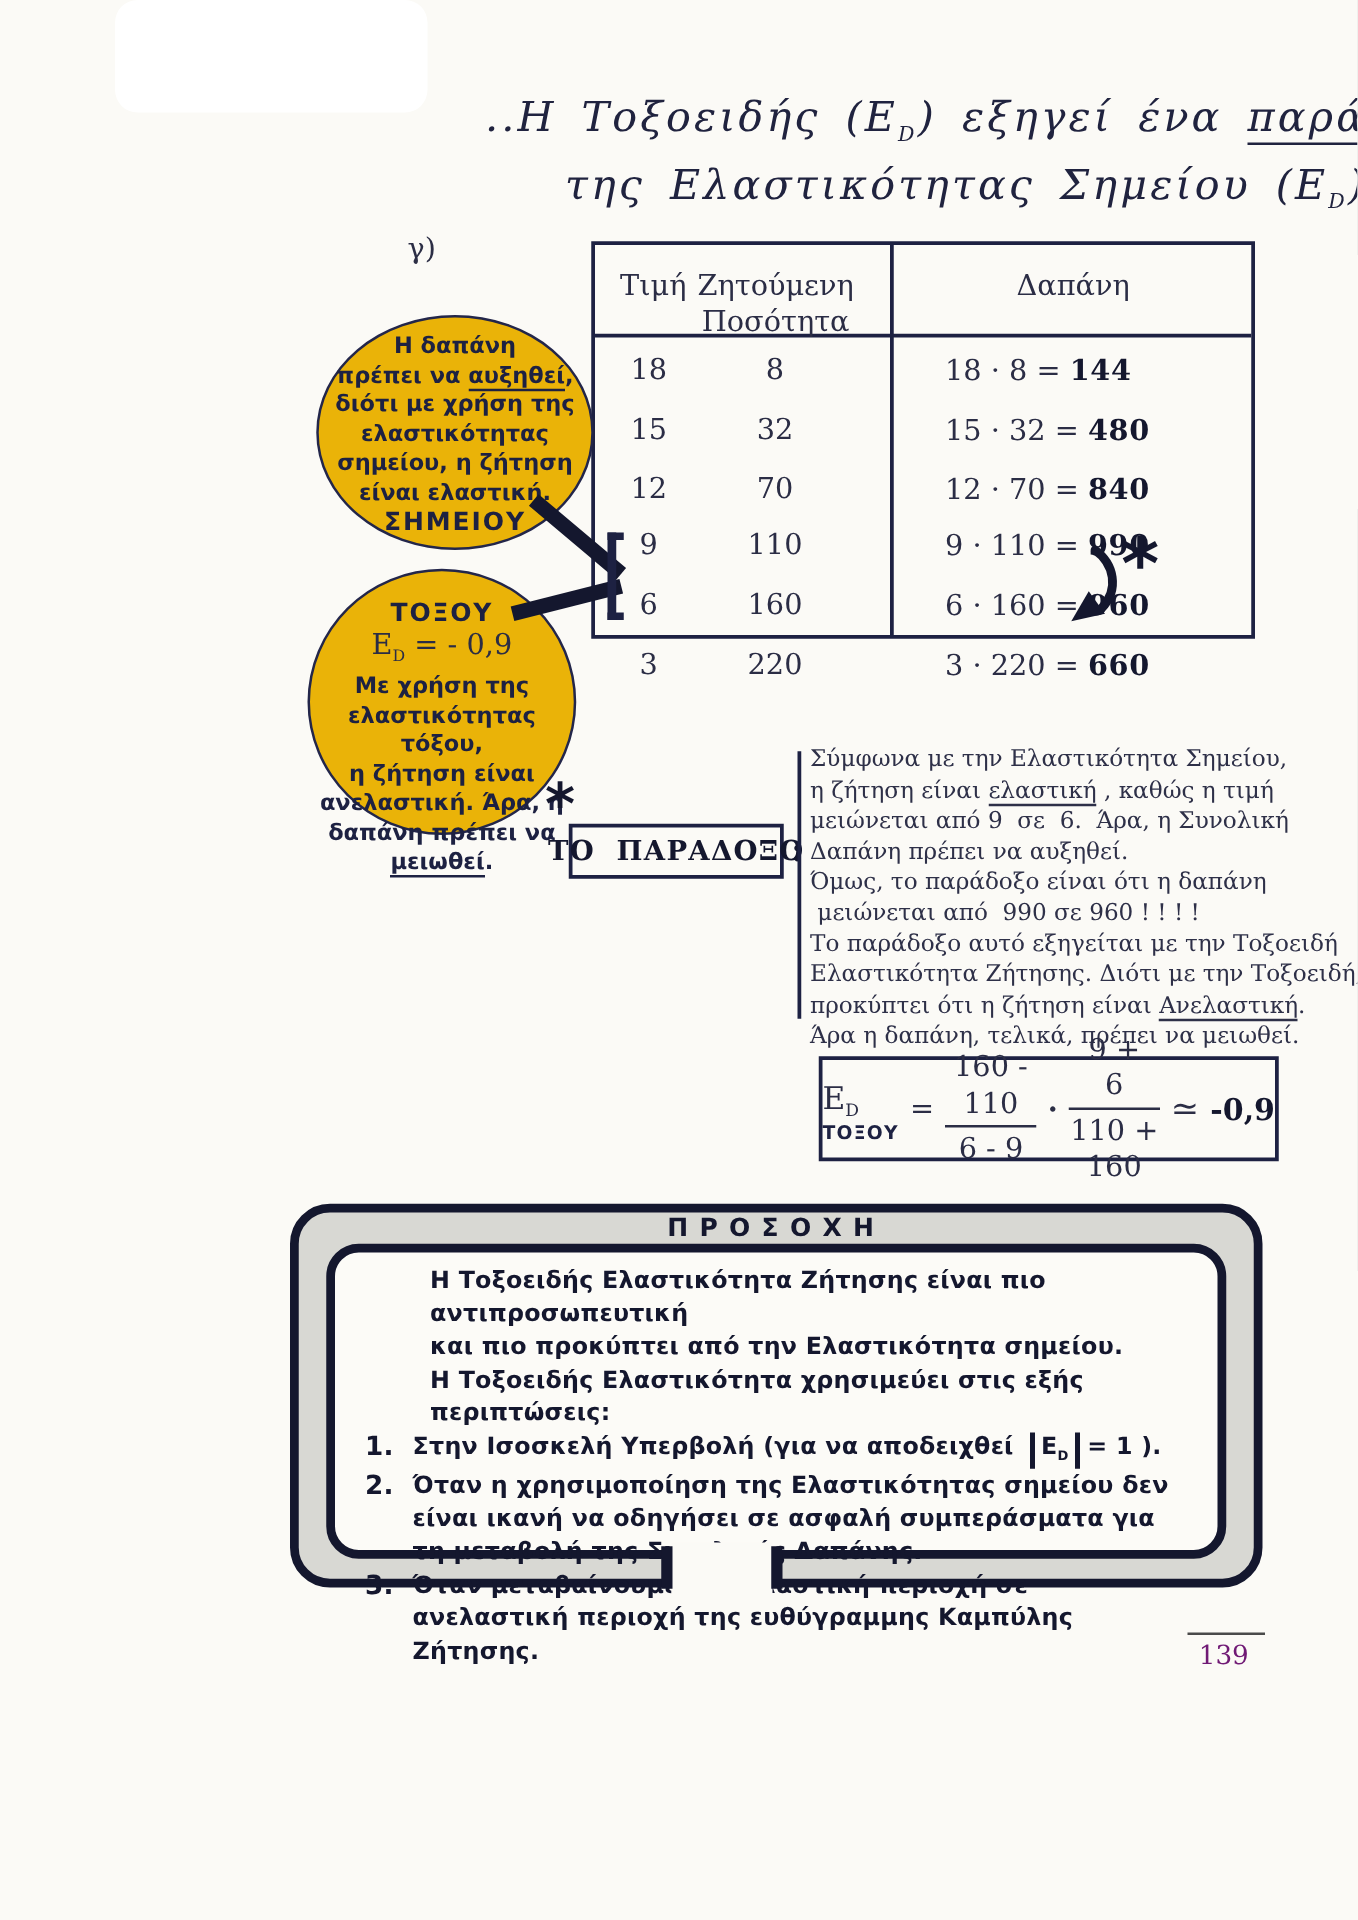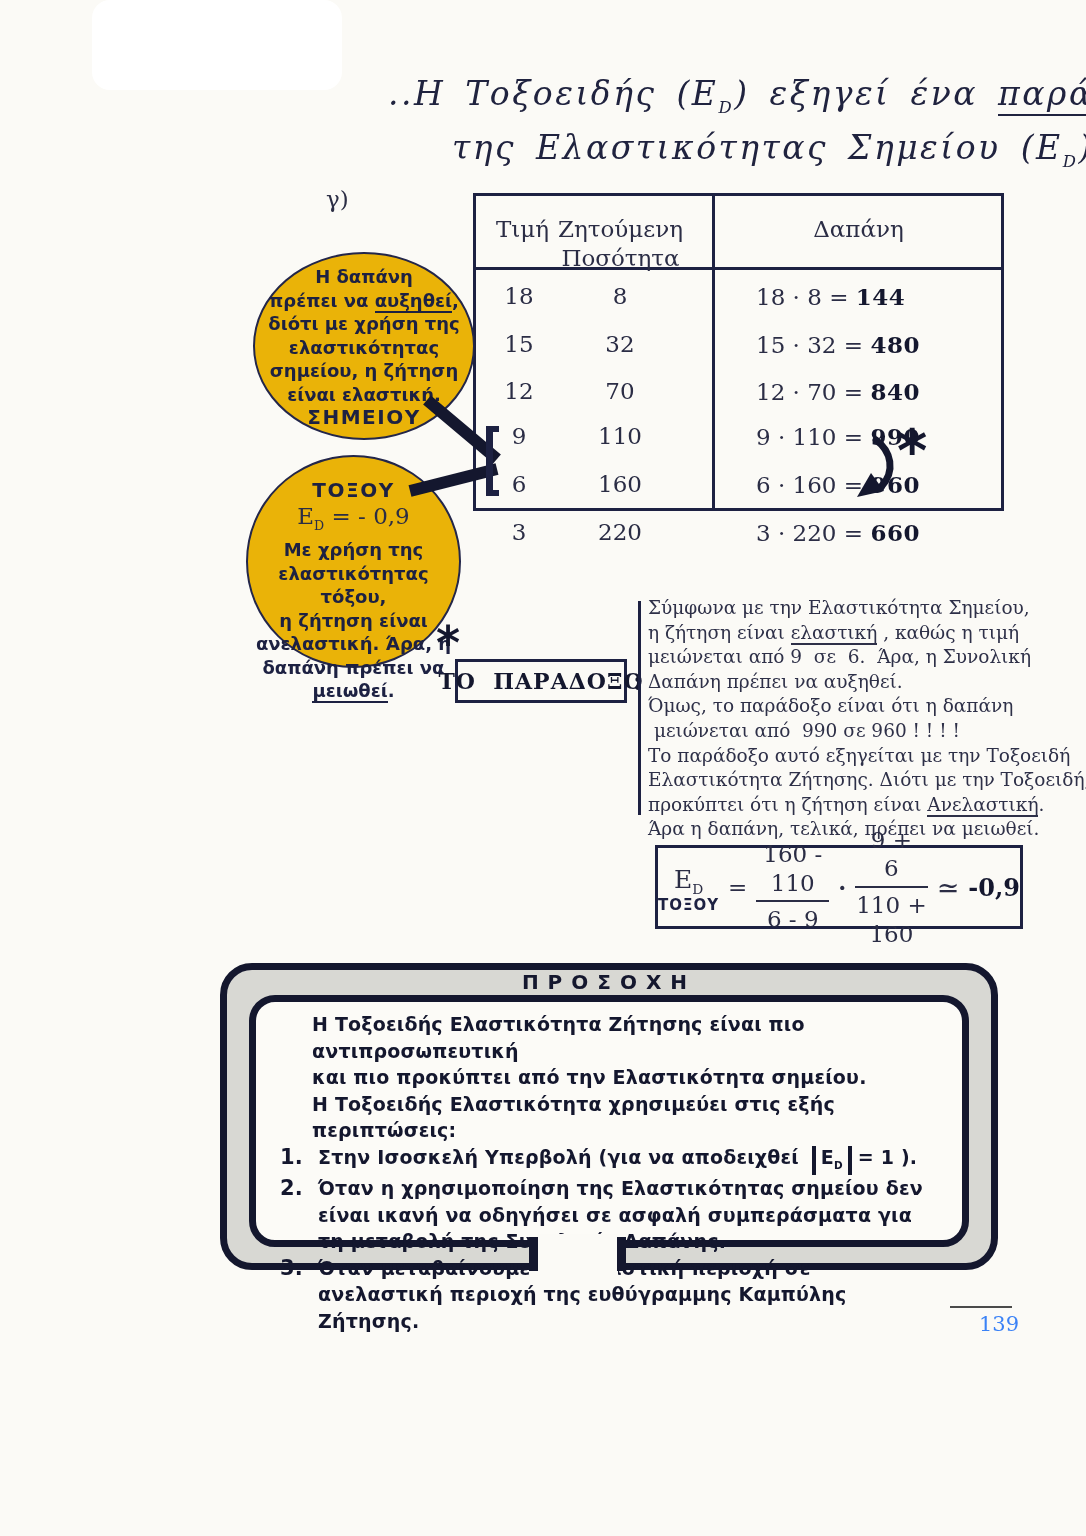--- a/index.html
+++ b/index.html
@@ -76,54 +76,54 @@
   
   .para-rule { left:638px; top:601px; width:2.5px; height:214px; background:#1d2142; }
   .para { left:648px; top:596px; font-size:18.5px; line-height:24.6px; color:#2e3048; }
   .para div { white-space:pre; }
   .para .u { border-bottom:2px solid #2e3048; }
 
   
   .formula-box { left:655px; top:845px; width:368px; height:84px; border:3px solid #1d2142;
     display:flex; align-items:center; justify-content:center; gap:9px;
     font-size:23px; color:#2b2d45; }
-  .flhs { text-align:center; line-height:1; margin-top:6px;}
+  .flhs { line-height:1; margin-top:6px;}
   .flhs .fe { font-size:25px; }
   .flhs .fe sub { font-size:0.55em; }
   .flhs .flab { font-family:"DejaVu Sans", sans-serif; font-weight:bold; font-size:15px; letter-spacing:1px; color:#1d2142; margin-top:2px;}
   .frac { text-align:center; line-height:1.25; }
   .frac .num { padding:0 6px 3px 6px; border-bottom:2px solid #2b2d45; }
   .frac .den { padding-top:3px; }
   .fmult { font-weight:bold; }
   .fapprox { font-size:27px; }
   .fresult { font-weight:bold; font-size:24px; color:#14172e; }
 
   
-  .att-outer { left:220px; top:963px; width:778px; height:307px;
+  .att-outer { left:232px; top:963px; width:778px; height:307px;
     border:7px solid #14172e; border-radius:32px; background:#d8d8d3; z-index:2;padding-left:21px;}
   .att-title { position:absolute; left:0; right:0; top:0px; text-align:center;
     font-family:"DejaVu Sans", sans-serif; font-weight:bold; font-size:20px; letter-spacing:9px; color:#14172e; }
   .att-inner { position:absolute; left:22px; right:22px; top:25px; height:252px;
     border:7px solid #14172e; border-radius:26px; background:#fcfbf7; padding:9px 26px 0 12px; }
   .att-line { font-family:"DejaVu Sans", sans-serif; font-weight:bold; font-size:19px;
-    line-height:26.5px; color:#14172e; letter-spacing:0.2px; margin-left:44px; }
+    line-height:26.5px; color:#14172e; letter-spacing:0.2px; margin-left:64px; }
   .att-item { position:relative; padding-left:50px; font-family:"DejaVu Sans", sans-serif;
     font-weight:bold; font-size:19px; line-height:26.5px; color:#14172e; letter-spacing:0.2px; }
   .att-num { position:absolute; left:12px; top:0; font-size:21px; }
   .abs-val { display:inline-block; border-left:4px solid #14172e; border-right:4px solid #14172e;
     padding:1px 5px; margin:0 6px; line-height:20px; }
   .abs-val sub { font-size:0.55em; }
   
   .att-eraser { left:537px; top:1234px; width:81px; height:42px; background:#fbfaf6; z-index:3; }
   .att-capL { left:529px; top:1237px; width:9px; height:34px; background:#14172e; z-index:3; }
   .att-capR { left:617px; top:1237px; width:9px; height:34px; background:#14172e; z-index:3; }
 
   
   .footer-rule { left:950px; top:1306px; width:62px; height:2px; background:#4a4a4a; }
-  .footer-num { left:964px; top:1312px; width:70px; text-align:center; font-size:21px; color:#3b82f6; }
+  .footer-num { left:944px; top:1312px; width:70px; text-align:center; font-size:21px; color:#701a75; }
 
   svg.overlay { position:absolute; left:0; top:0; z-index:5; pointer-events:none; }
   [data-interactable="false"] { cursor: default; }
 </style>
 </head>
 <body>
 
 <div class="page" data-interactable="false">
 
   <div class="abs patch" data-interactable="false"></div>

